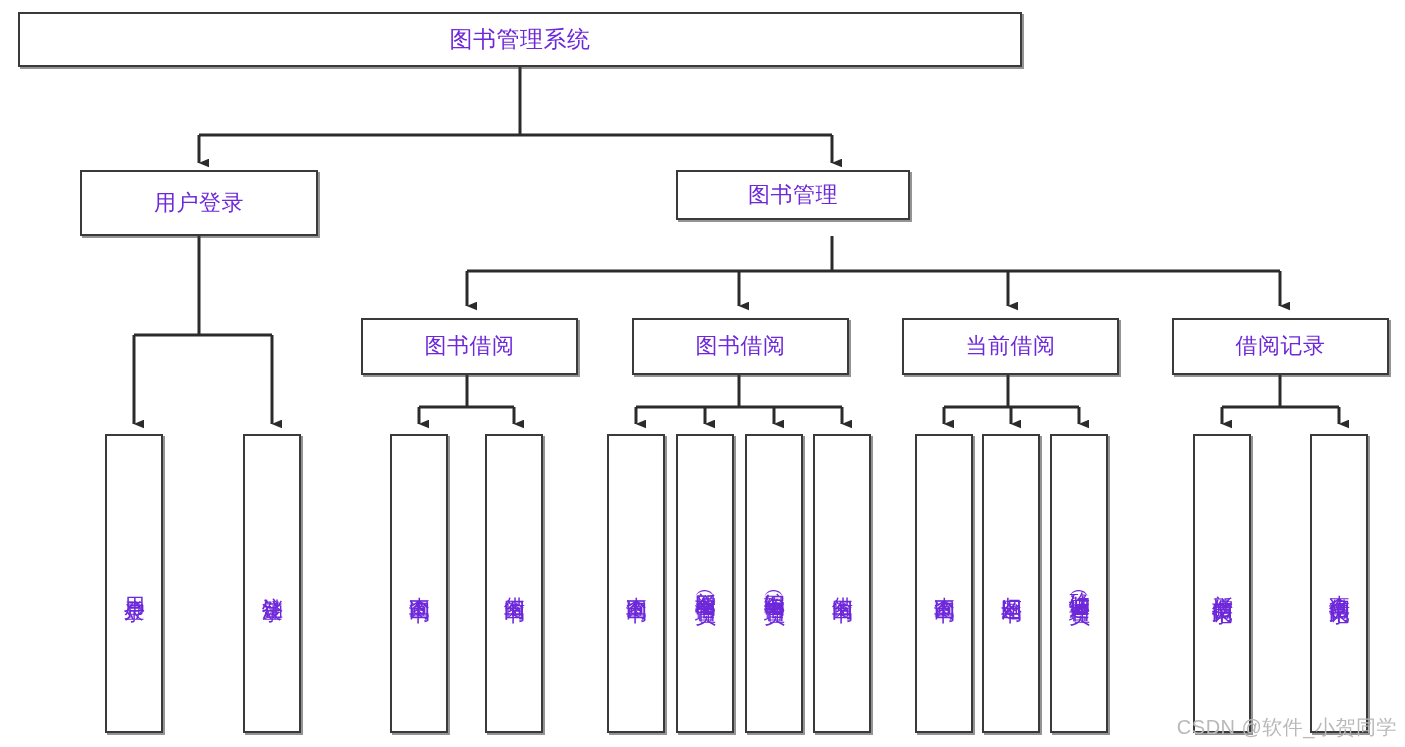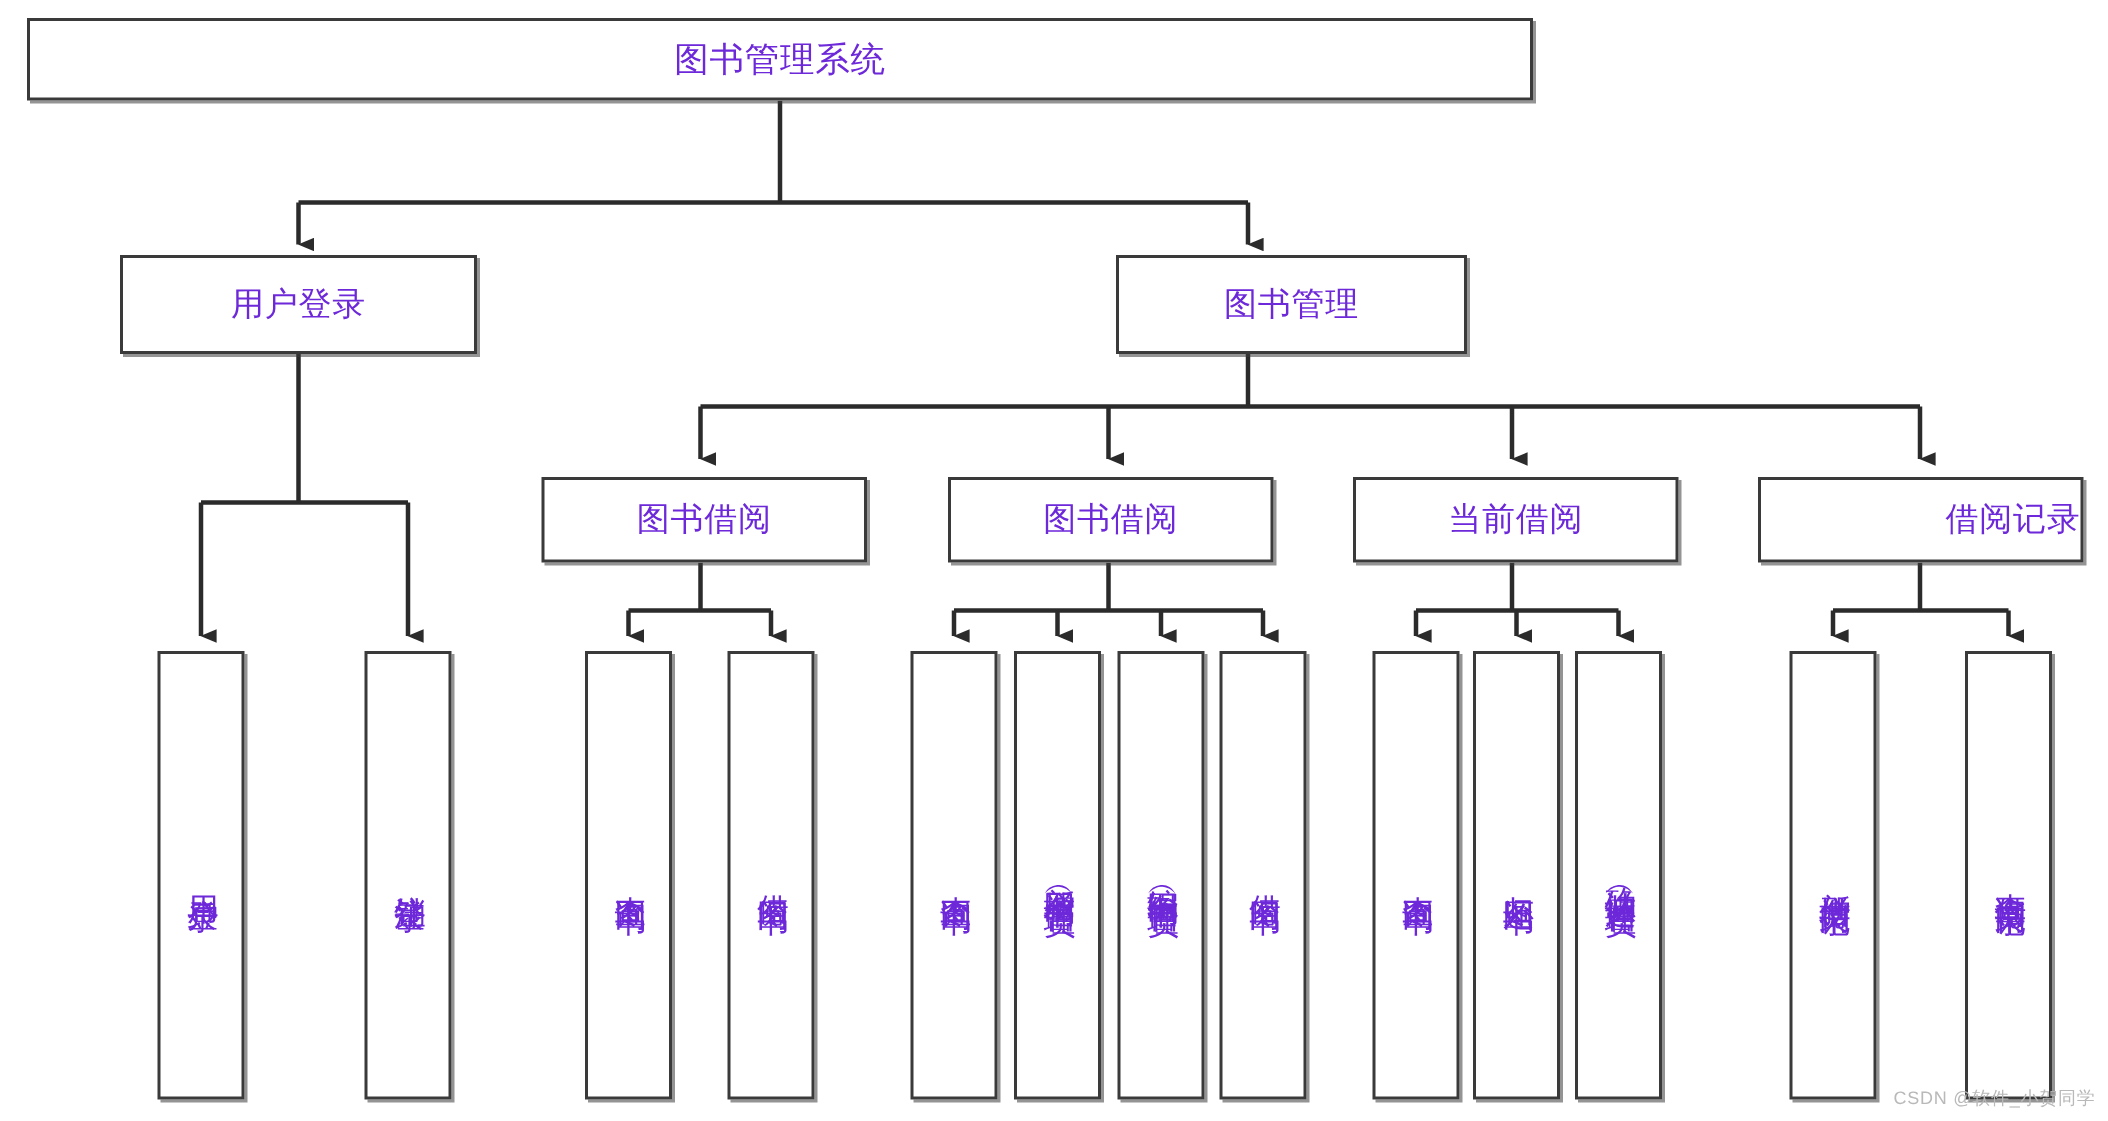--- a/index.html
+++ b/index.html
@@ -57,21 +57,21 @@
     left: 0;
     top: 0;
     width: 1405px;
     height: 747px;
     pointer-events: none;
   }
   .watermark {
     position: absolute;
     right: 8px;
     bottom: 6px;
-    font-size: 12px;
+    font-size: 20px;
     color: #b9b9b9;
     letter-spacing: 0.5px;
     white-space: nowrap;
   }
 </style>
 </head>
 <body>
 
 <div id="canvas">
 
@@ -126,37 +126,37 @@
   </svg>
 
   <div class="node root shadowed" style="left:18px; top:12px; width:1004px; height:55px;">
     <span class="node-label h-label">图书管理系统</span>
   </div>
 
   <div class="node shadowed" style="left:80px; top:170px; width:238px; height:66px;">
     <span class="node-label h-label">用户登录</span>
   </div>
 
-  <div class="node shadowed" style="left:744px; top:170px; width:234px; height:66px;">
+  <div class="node shadowed" style="left:676px; top:170px; width:234px; height:50px;">
     <span class="node-label h-label">图书管理</span>
   </div>
 
   <div class="node shadowed" style="left:361px; top:318px; width:217px; height:57px;">
     <span class="node-label h-label">图书借阅</span>
   </div>
 
   <div class="node shadowed" style="left:632px; top:318px; width:217px; height:57px;">
     <span class="node-label h-label">图书借阅</span>
   </div>
 
   <div class="node shadowed" style="left:902px; top:318px; width:217px; height:57px;">
     <span class="node-label h-label">当前借阅</span>
   </div>
 
-  <div class="node shadowed" style="left:1172px; top:318px; width:217px; height:57px;justify-content:flex-end;">
+  <div class="node shadowed" style="left:1172px; top:318px; width:217px; height:57px;">
     <span class="node-label h-label">借阅记录</span>
   </div>
 
   <div class="node v-node shadowed" style="left:105px; top:434px; width:58px; height:299px;">
     <span class="node-label">用户登录</span>
   </div>
 
   <div class="node v-node shadowed" style="left:243px; top:434px; width:58px; height:299px;">
     <span class="node-label">注销登录</span>
   </div>

